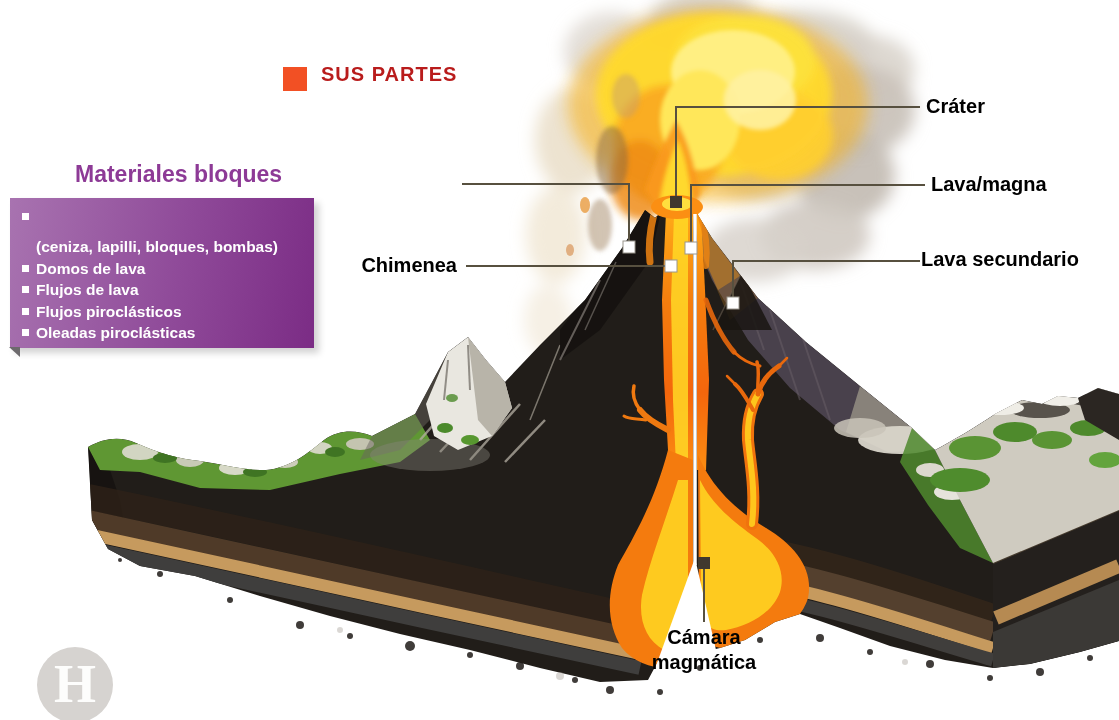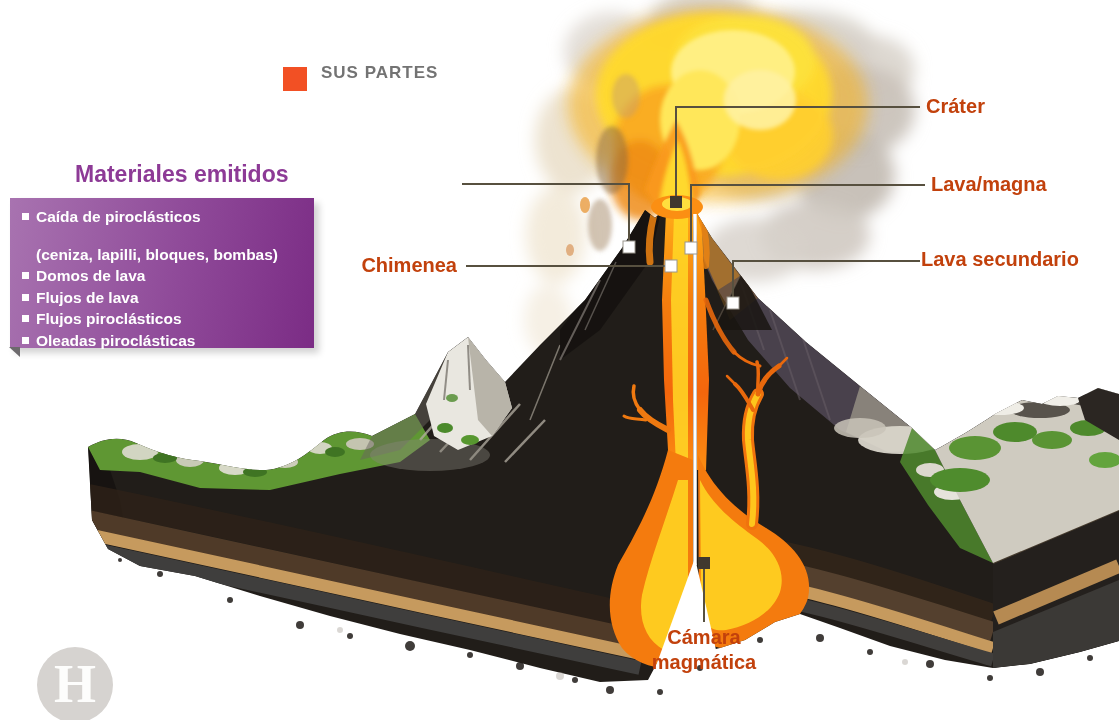--- a/index.html
+++ b/index.html
@@ -4,42 +4,42 @@
 <style>
   html,body{margin:0;padding:0;background:#ffffff;}
   .stage{
     position:relative;width:1119px;height:720px;overflow:hidden;background:#ffffff;
     font-family:"Liberation Sans", sans-serif;
   }
   .stage svg{position:absolute;left:0;top:0;}
   
   .title-square{position:absolute;left:283px;top:67px;width:24px;height:24px;background:#f25024;}
   .title-text{
-    position:absolute;left:321px;top:63px;font-size:17px;font-weight:bold;color:#737373;
+    position:absolute;left:321px;top:63px;font-size:20px;font-weight:bold;color:#b91c1c;
     letter-spacing:1px;white-space:nowrap;
   }
   
   .mat-heading{
     position:absolute;left:75px;top:161px;font-size:23px;font-weight:bold;color:#8d3a96;white-space:nowrap;
   }
   .mat-box{
     position:absolute;left:10px;top:198px;width:304px;height:150px;box-sizing:border-box;
     padding:8px 10px 6px 12px;background:linear-gradient(100deg,#a873b0 0%,#8f4a99 55%,#7b2c85 100%);
     box-shadow:5px 5px 7px rgba(0,0,0,0.18);color:#ffffff;font-size:15.5px;font-weight:bold;
   }
   .mat-box::after{ 
     content:"";position:absolute;left:-1px;bottom:-9px;width:0;height:0;
     border-left:11px solid transparent;border-top:10px solid #6d6a6d;
   }
   .mat-row{display:flex;align-items:flex-start;line-height:21.5px;white-space:nowrap;}
   .mat-bullet{flex:0 0 auto;width:7px;height:7px;background:#ffffff;margin:7px 7px 0 0;}
   .mat-row.cont{padding-left:14px;margin-top:16px;}
   
   .lbl{
-    position:absolute;font-size:20px;font-weight:bold;color:#c2410c;line-height:22px;white-space:nowrap;
+    position:absolute;font-size:20px;font-weight:bold;color:#000000;line-height:22px;white-space:nowrap;
   }
   .lbl-crater{left:926px;top:95px;}
   .lbl-lava{left:931px;top:173px;}
   .lbl-secundario{left:921px;top:248px;}
   .lbl-volcanico{left:330px;top:158px;width:127px;text-align:right;}
   .lbl-chimenea{left:330px;top:254px;width:127px;text-align:right;}
   .lbl-camara{left:628px;top:625px;width:152px;text-align:center;line-height:25px;}
   
   .logo-circle{
     position:absolute;left:37px;top:647px;width:76px;height:76px;border-radius:50%;
@@ -296,26 +296,25 @@
       <rect x="623" y="241" width="12" height="12" fill="#ffffff" stroke="#9a958c" stroke-width="1"></rect>
       <rect x="685" y="242" width="12" height="12" fill="#ffffff" stroke="#9a958c" stroke-width="1"></rect>
       <rect x="665" y="260" width="12" height="12" fill="#ffffff" stroke="#9a958c" stroke-width="1"></rect>
       <rect x="727" y="297" width="12" height="12" fill="#ffffff" stroke="#9a958c" stroke-width="1"></rect>
     </g>
   </svg>
 
   <div class="title-square"></div>
   <div class="title-text">SUS PARTES</div>
 
-  <div class="mat-heading">Materiales emitidos</div>
+  <div class="mat-heading">Materiales bloques</div>
 
   <div class="mat-box">
     <div class="mat-row">
       <span class="mat-bullet"></span>
-      <span>Caída de piroclásticos</span>
     </div>
     <div class="mat-row cont">
       <span>(ceniza, lapilli, bloques, bombas)</span>
     </div>
     <div class="mat-row">
       <span class="mat-bullet"></span>
       <span>Domos de lava</span>
     </div>
     <div class="mat-row">
       <span class="mat-bullet"></span>

